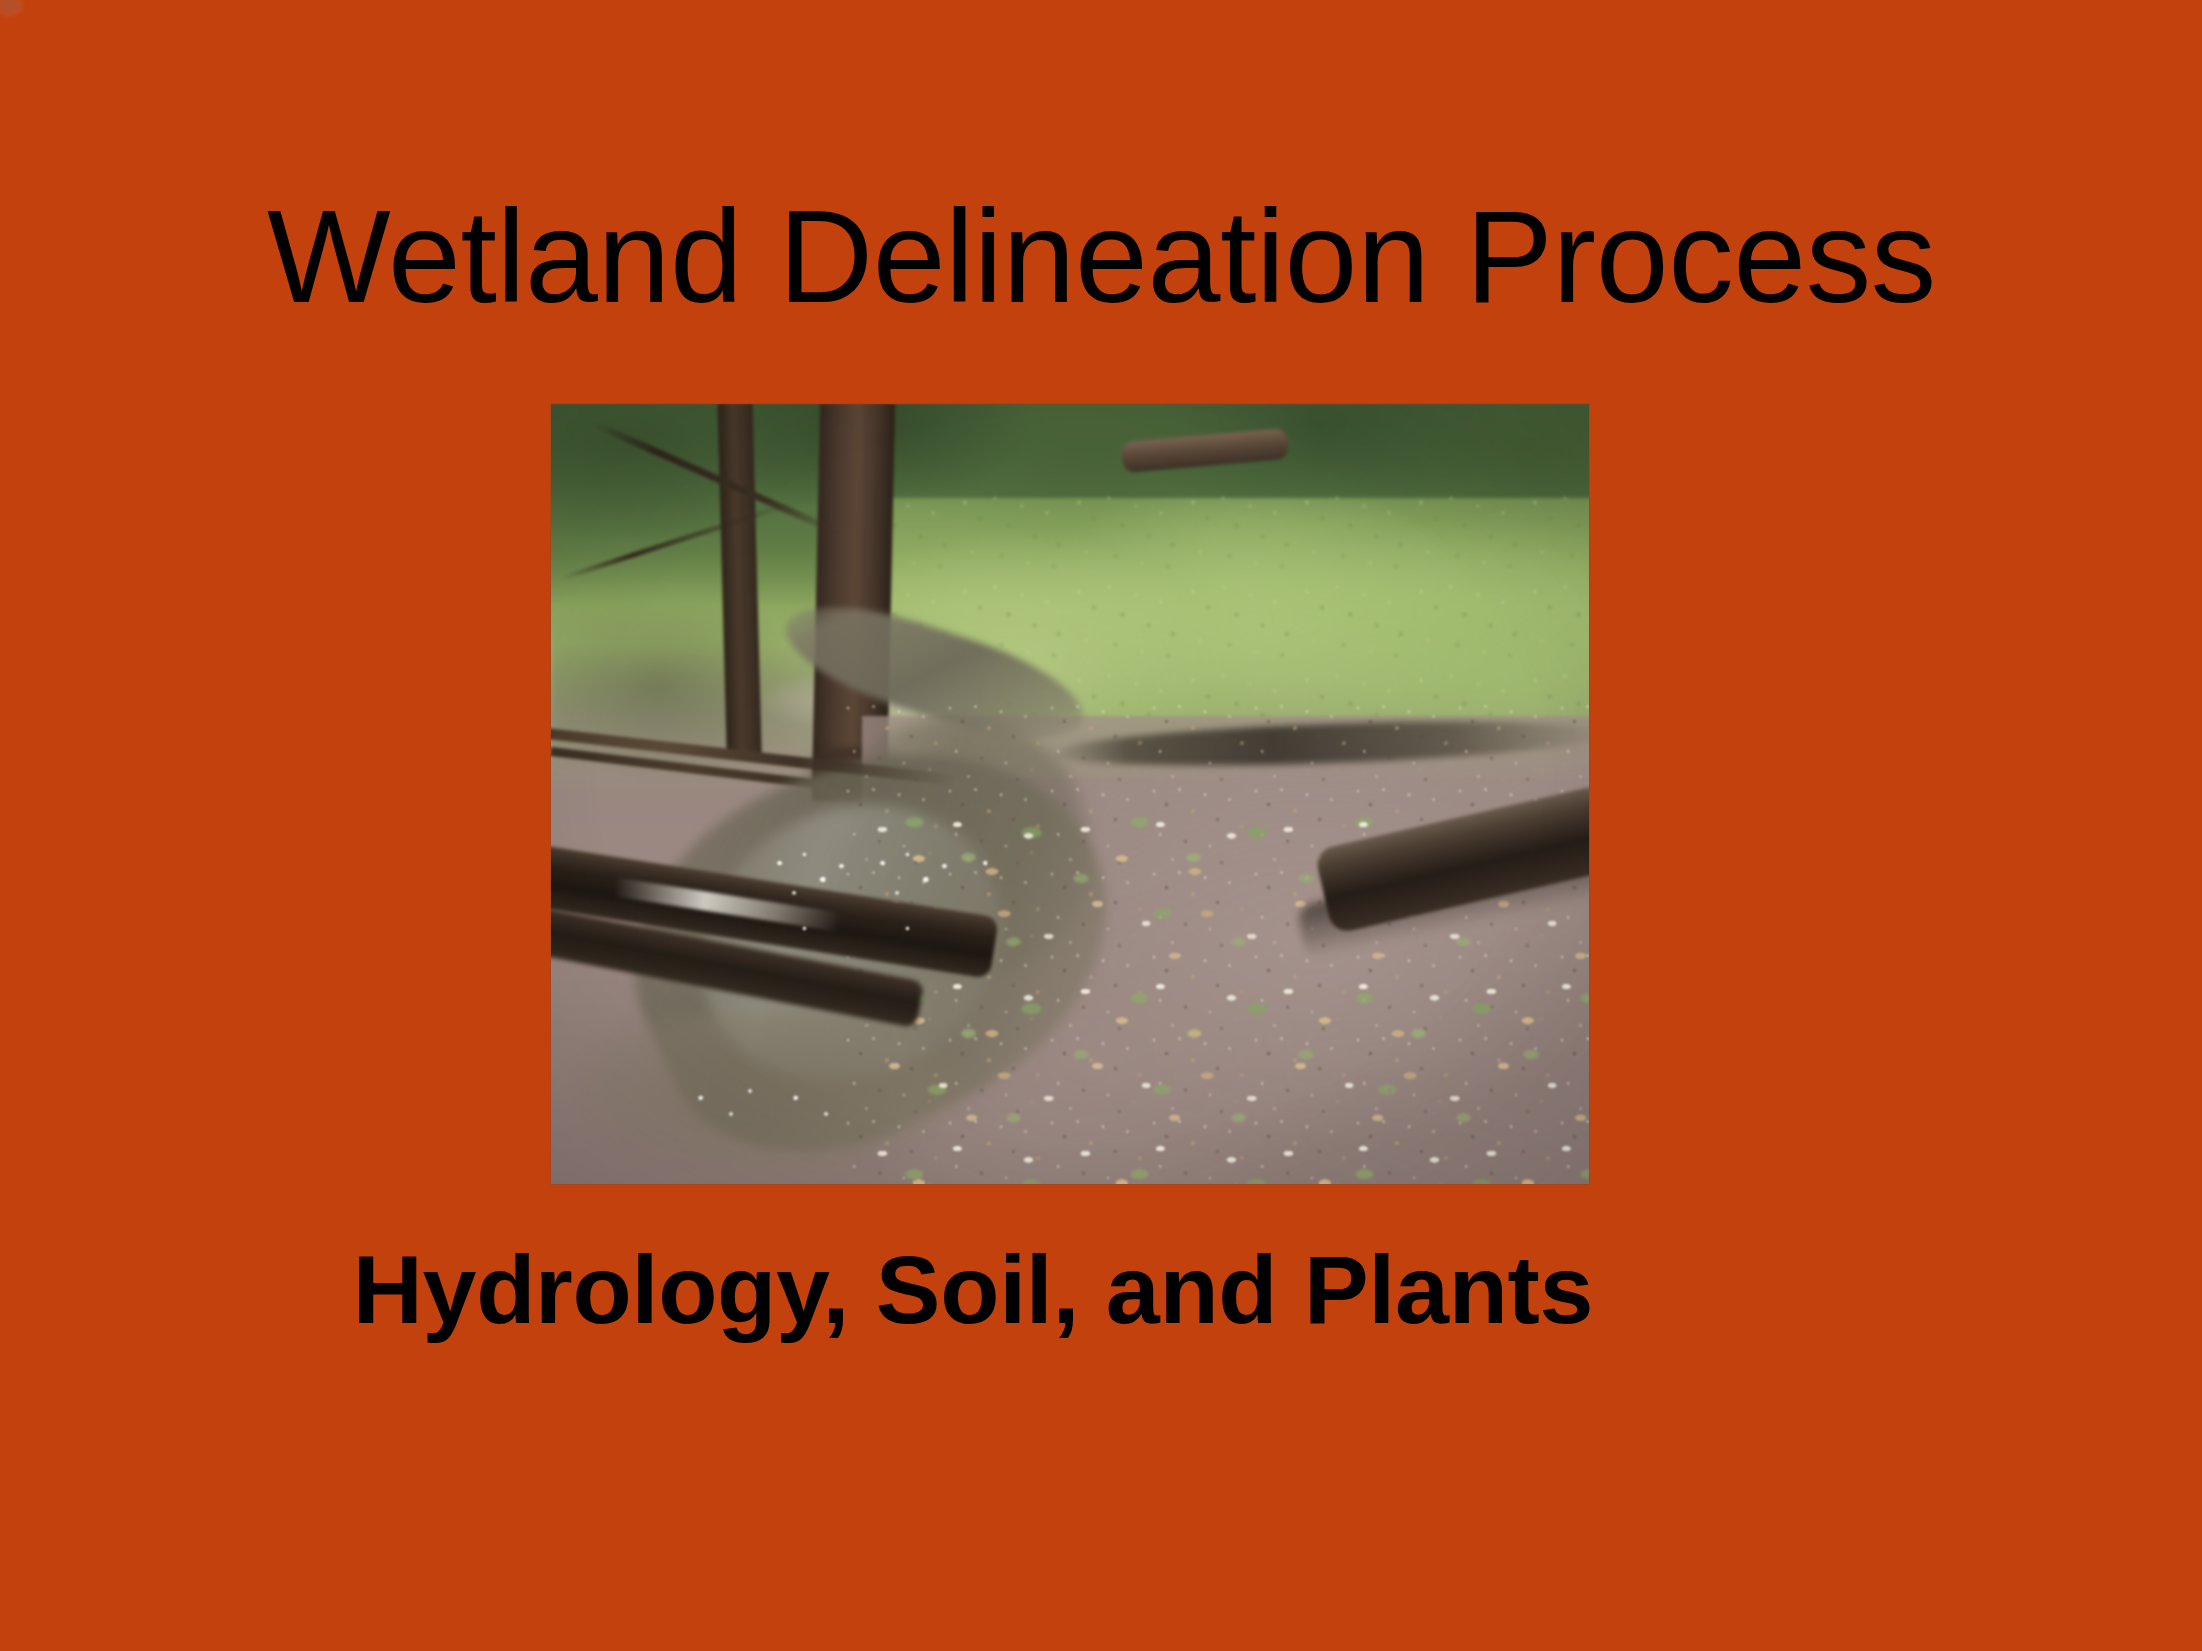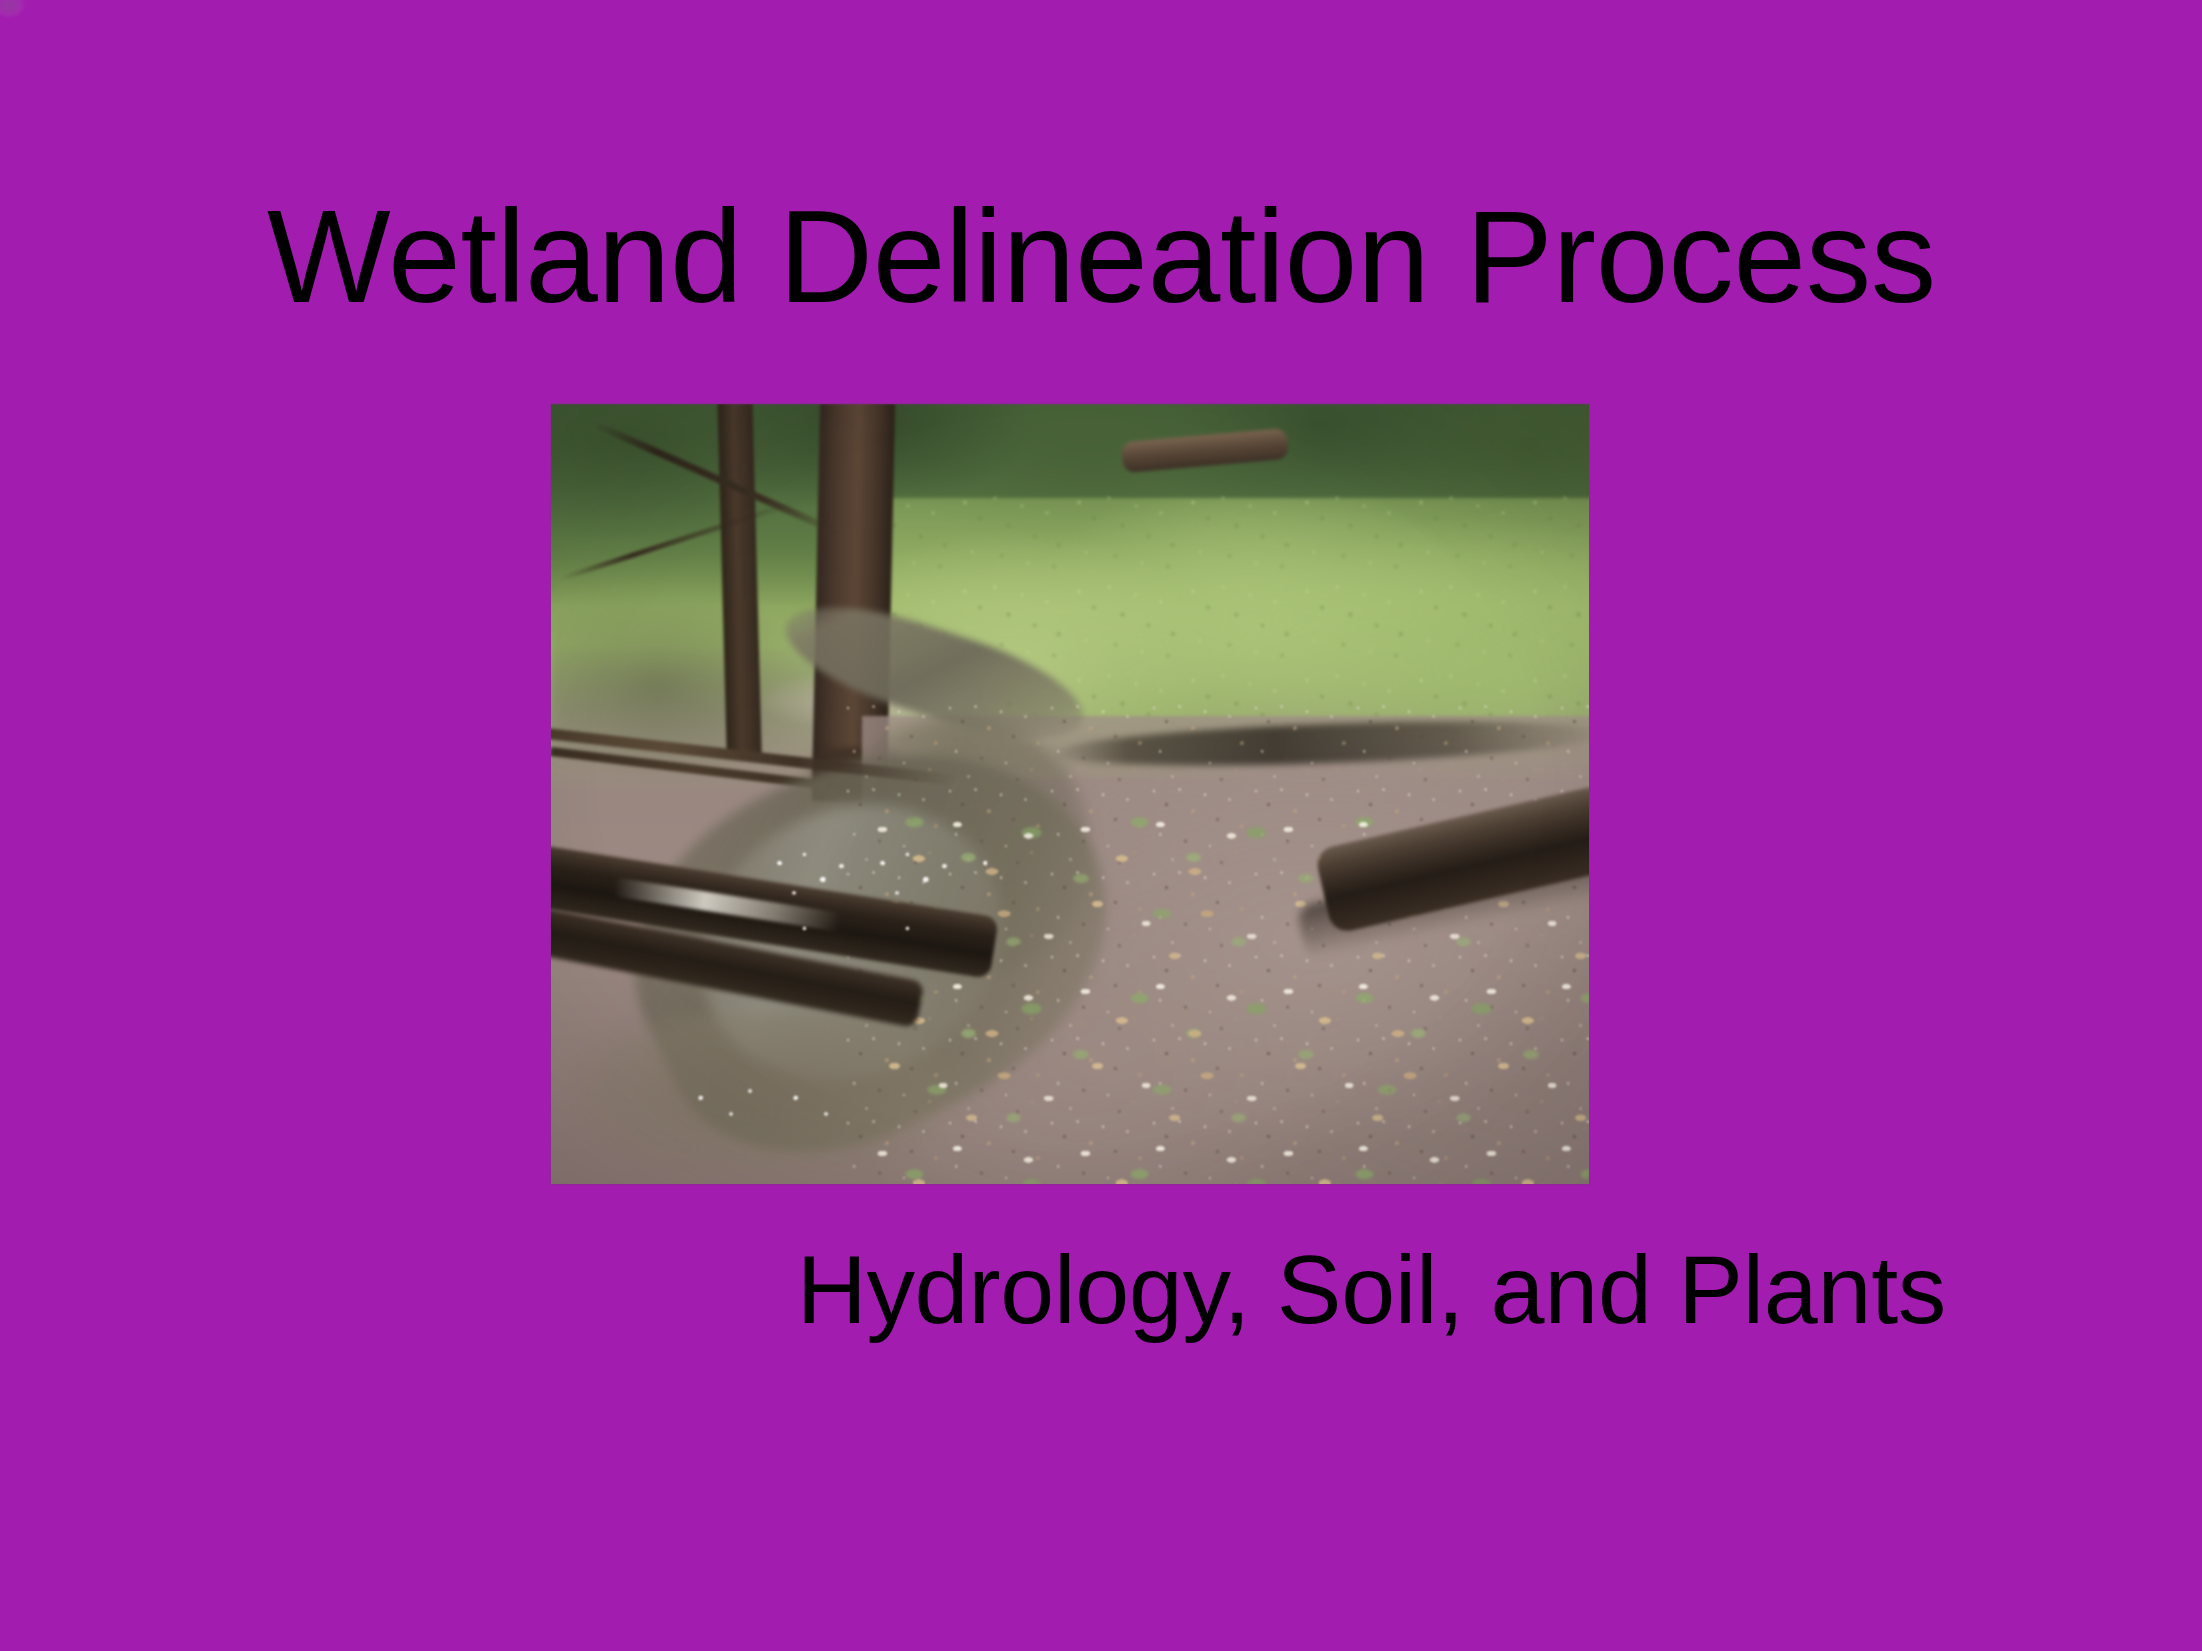--- a/index.html
+++ b/index.html
@@ -10,21 +10,21 @@
   }
   body {
     font-family: "Liberation Sans", sans-serif;
     -webkit-font-smoothing: antialiased;
   }
 
   #slide {
     position: relative;
     width: 2203px;
     height: 1652px;
-    background: #a21caf;
+    background: #c2410c;
     overflow: hidden;
   }
 
   
   #corner-artifact {
     position: absolute;
     left: 0px;
     top: 0px;
     width: 38px;
     height: 34px;
@@ -47,24 +47,24 @@
     letter-spacing: -0.4px;
     white-space: nowrap;
   }
 
   
   #slide-subtitle {
     position: absolute;
     left: 0px;
     top: 1236px;
     width: 1946px;
-    text-align: right;
+    text-align: center;
     font-size: 97px;
     line-height: 107px;
-    font-weight: 400;
+    font-weight: 700;
     color: #000000;
     letter-spacing: -0.3px;
     white-space: nowrap;
   }
 
   
   #photo-frame {
     position: absolute;
     left: 551px;
     top: 404px;

